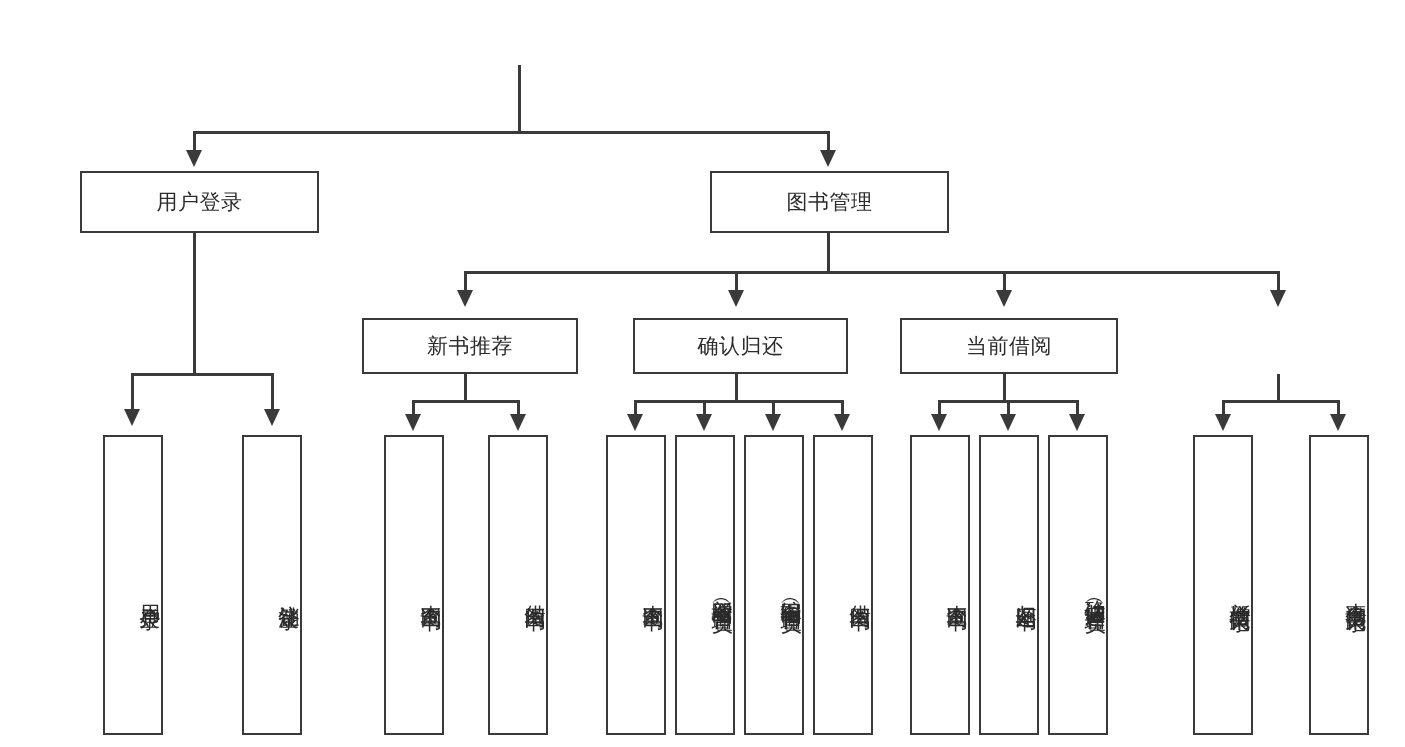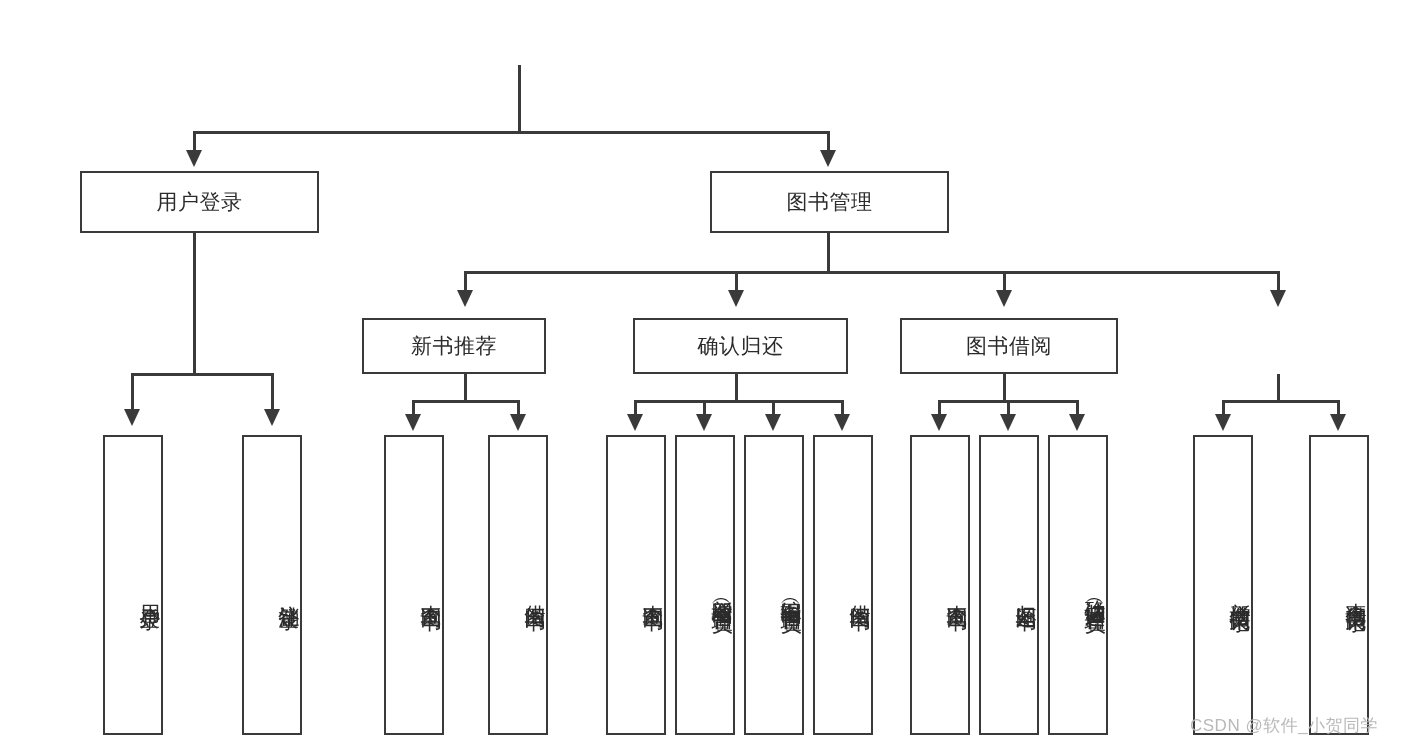--- a/index.html
+++ b/index.html
@@ -102,28 +102,28 @@
   <div class="edge hline" style="left:464px; top:271px; width:816px; height:3px;"></div>
   <div class="edge vline" style="left:464px; top:271px; width:3px; height:24px;"></div>
   <div class="arrow" style="left:457px; top:290px;"></div>
   <div class="edge vline" style="left:735px; top:271px; width:3px; height:24px;"></div>
   <div class="arrow" style="left:728px; top:290px;"></div>
   <div class="edge vline" style="left:1003px; top:271px; width:3px; height:24px;"></div>
   <div class="arrow" style="left:996px; top:290px;"></div>
   <div class="edge vline" style="left:1277px; top:271px; width:3px; height:24px;"></div>
   <div class="arrow" style="left:1270px; top:290px;"></div>
 
-  <div class="node h" style="left:362px; top:318px; width:184px; height:56px;">
+  <div class="node h" style="left:362px; top:318px; width:216px; height:56px;">
     <span>新书推荐</span>
   </div>
   <div class="node h" style="left:633px; top:318px; width:215px; height:56px;">
     <span>确认归还</span>
   </div>
   <div class="node h" style="left:900px; top:318px; width:218px; height:56px;">
-    <span>图书借阅</span>
+    <span>当前借阅</span>
   </div>
 
   <div class="edge vline" style="left:464px; top:374px; width:3px; height:28px;"></div>
   <div class="edge hline" style="left:412px; top:400px; width:108px; height:3px;"></div>
   <div class="edge vline" style="left:412px; top:400px; width:3px; height:16px;"></div>
   <div class="arrow" style="left:405px; top:414px;"></div>
   <div class="edge vline" style="left:517px; top:400px; width:3px; height:16px;"></div>
   <div class="arrow" style="left:510px; top:414px;"></div>
 
   <div class="edge vline" style="left:735px; top:374px; width:3px; height:28px;"></div>
@@ -190,15 +190,14 @@
     <span>确认归还（管理员）</span>
   </div>
 
   <div class="node v" style="left:1193px; top:435px; width:60px; height:300px;">
     <span>新增借阅记录</span>
   </div>
   <div class="node v" style="left:1309px; top:435px; width:60px; height:300px;">
     <span>查询借阅记录</span>
   </div>
 
-  <div class="watermark" style="left:1190px; top:714px;">CSDN @软件_小贺同学</div>
 
 </div>
 
 </body></html>

